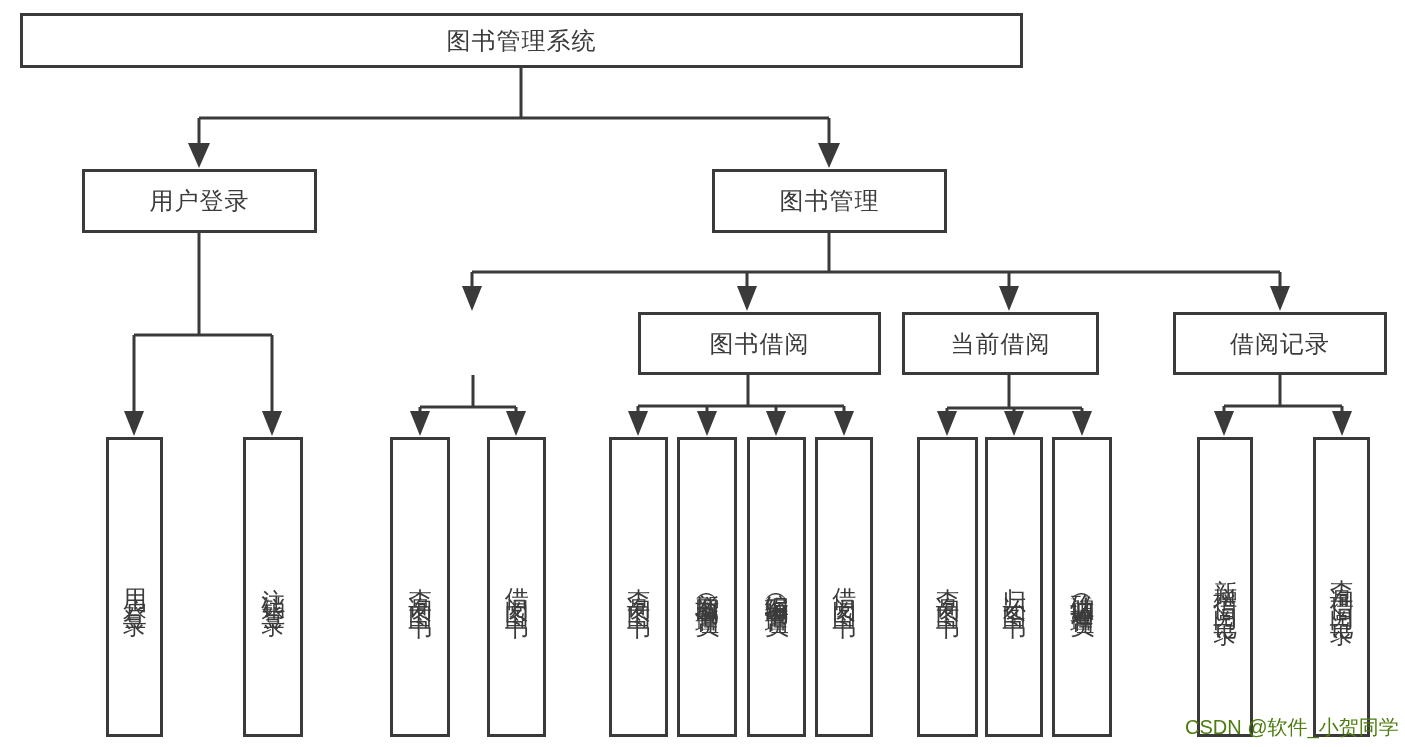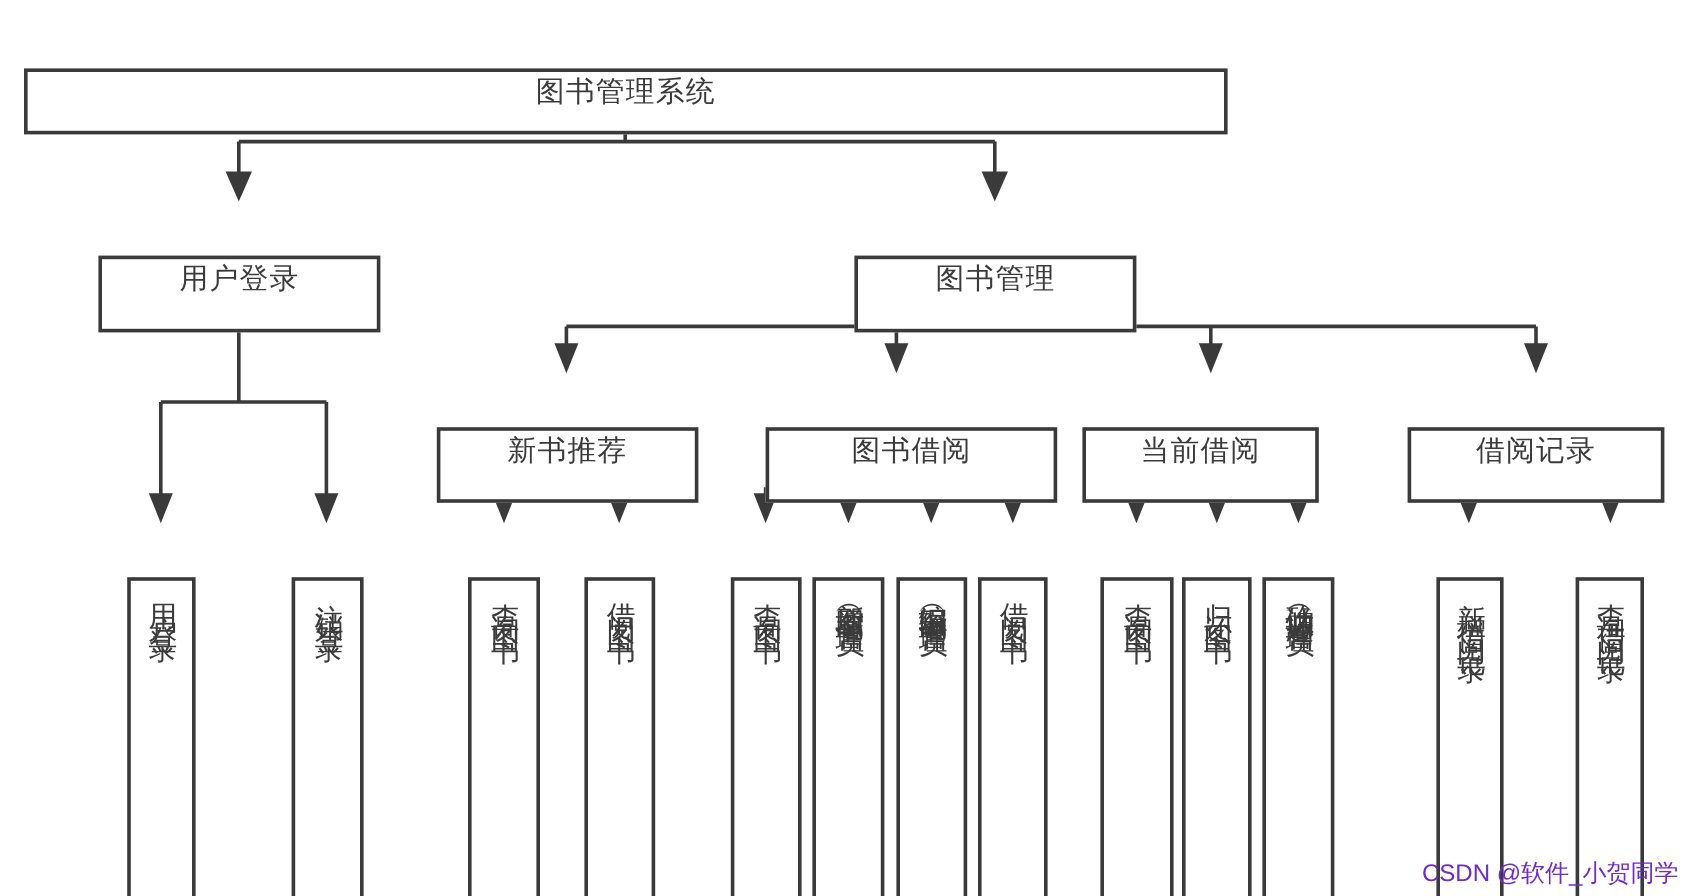--- a/index.html
+++ b/index.html
@@ -3,39 +3,39 @@
 <meta charset="utf-8">
 <style>
   html,body{margin:0;padding:0;background:#ffffff;}
   .canvas{
     position:relative;width:1405px;height:747px;background:#ffffff;overflow:hidden;
     font-family:"Liberation Sans", sans-serif;color:#363636;
   }
   .wires{position:absolute;left:0;top:0;width:1405px;height:747px;}
   .node{
     position:absolute;box-sizing:border-box;border:3px solid #3a3a3a;background:#ffffff;
-    display:flex;justify-content:center;
-    font-size:24px;color:#3b3b3b;letter-spacing:1px;z-index:2;margin-top:44px;
+    display:flex;align-items:center;justify-content:center;
+    font-size:24px;color:#3b3b3b;letter-spacing:1px;z-index:2;
   }
   .vbox span{
     writing-mode:vertical-lr;text-orientation:mixed;letter-spacing:9px;line-height:1.1;
   }
   .vbox span.tight{letter-spacing:3px;}
   .root{left:20px;top:13px;width:1003px;height:55px;}
   .lvl2-a{left:82px;top:169px;width:235px;height:64px;}
   .lvl2-b{left:712px;top:169px;width:235px;height:64px;}
   .lvl3{top:312px;height:63px;}
   .lvl3-a{left:364px;width:218px;}
   .lvl3-b{left:638px;width:243px;}
   .lvl3-c{left:902px;width:197px;}
   .lvl3-d{left:1173px;width:214px;}
   .leaf{top:437px;height:300px;}
   .watermark{
     position:absolute;left:1185px;top:714px;z-index:3;
-    font-size:20px;color:#6d28d9;white-space:nowrap;letter-spacing:0;
+    font-size:20px;color:#4d7c0f;white-space:nowrap;letter-spacing:0;
   }
 </style>
 </head>
 <body>
 
 <div class="canvas">
 
   <svg class="wires" viewBox="0 0 1405 747" xmlns="http://www.w3.org/2000/svg">
     <path fill="none" stroke="#3a3a3a" stroke-width="3" d="
       M521 68 V118 M199 118 H829 M199 118 V150 M829 118 V150
@@ -72,23 +72,20 @@
     <span>图书管理系统</span>
   </div>
 
   <div class="node lvl2-a">
     <span>用户登录</span>
   </div>
   <div class="node lvl2-b">
     <span>图书管理</span>
   </div>
 
-  <div class="node lvl3 lvl3-a">
-    <span>新书推荐</span>
-  </div>
   <div class="node lvl3 lvl3-b">
     <span>图书借阅</span>
   </div>
   <div class="node lvl3 lvl3-c">
     <span>当前借阅</span>
   </div>
   <div class="node lvl3 lvl3-d">
     <span>借阅记录</span>
   </div>
 

